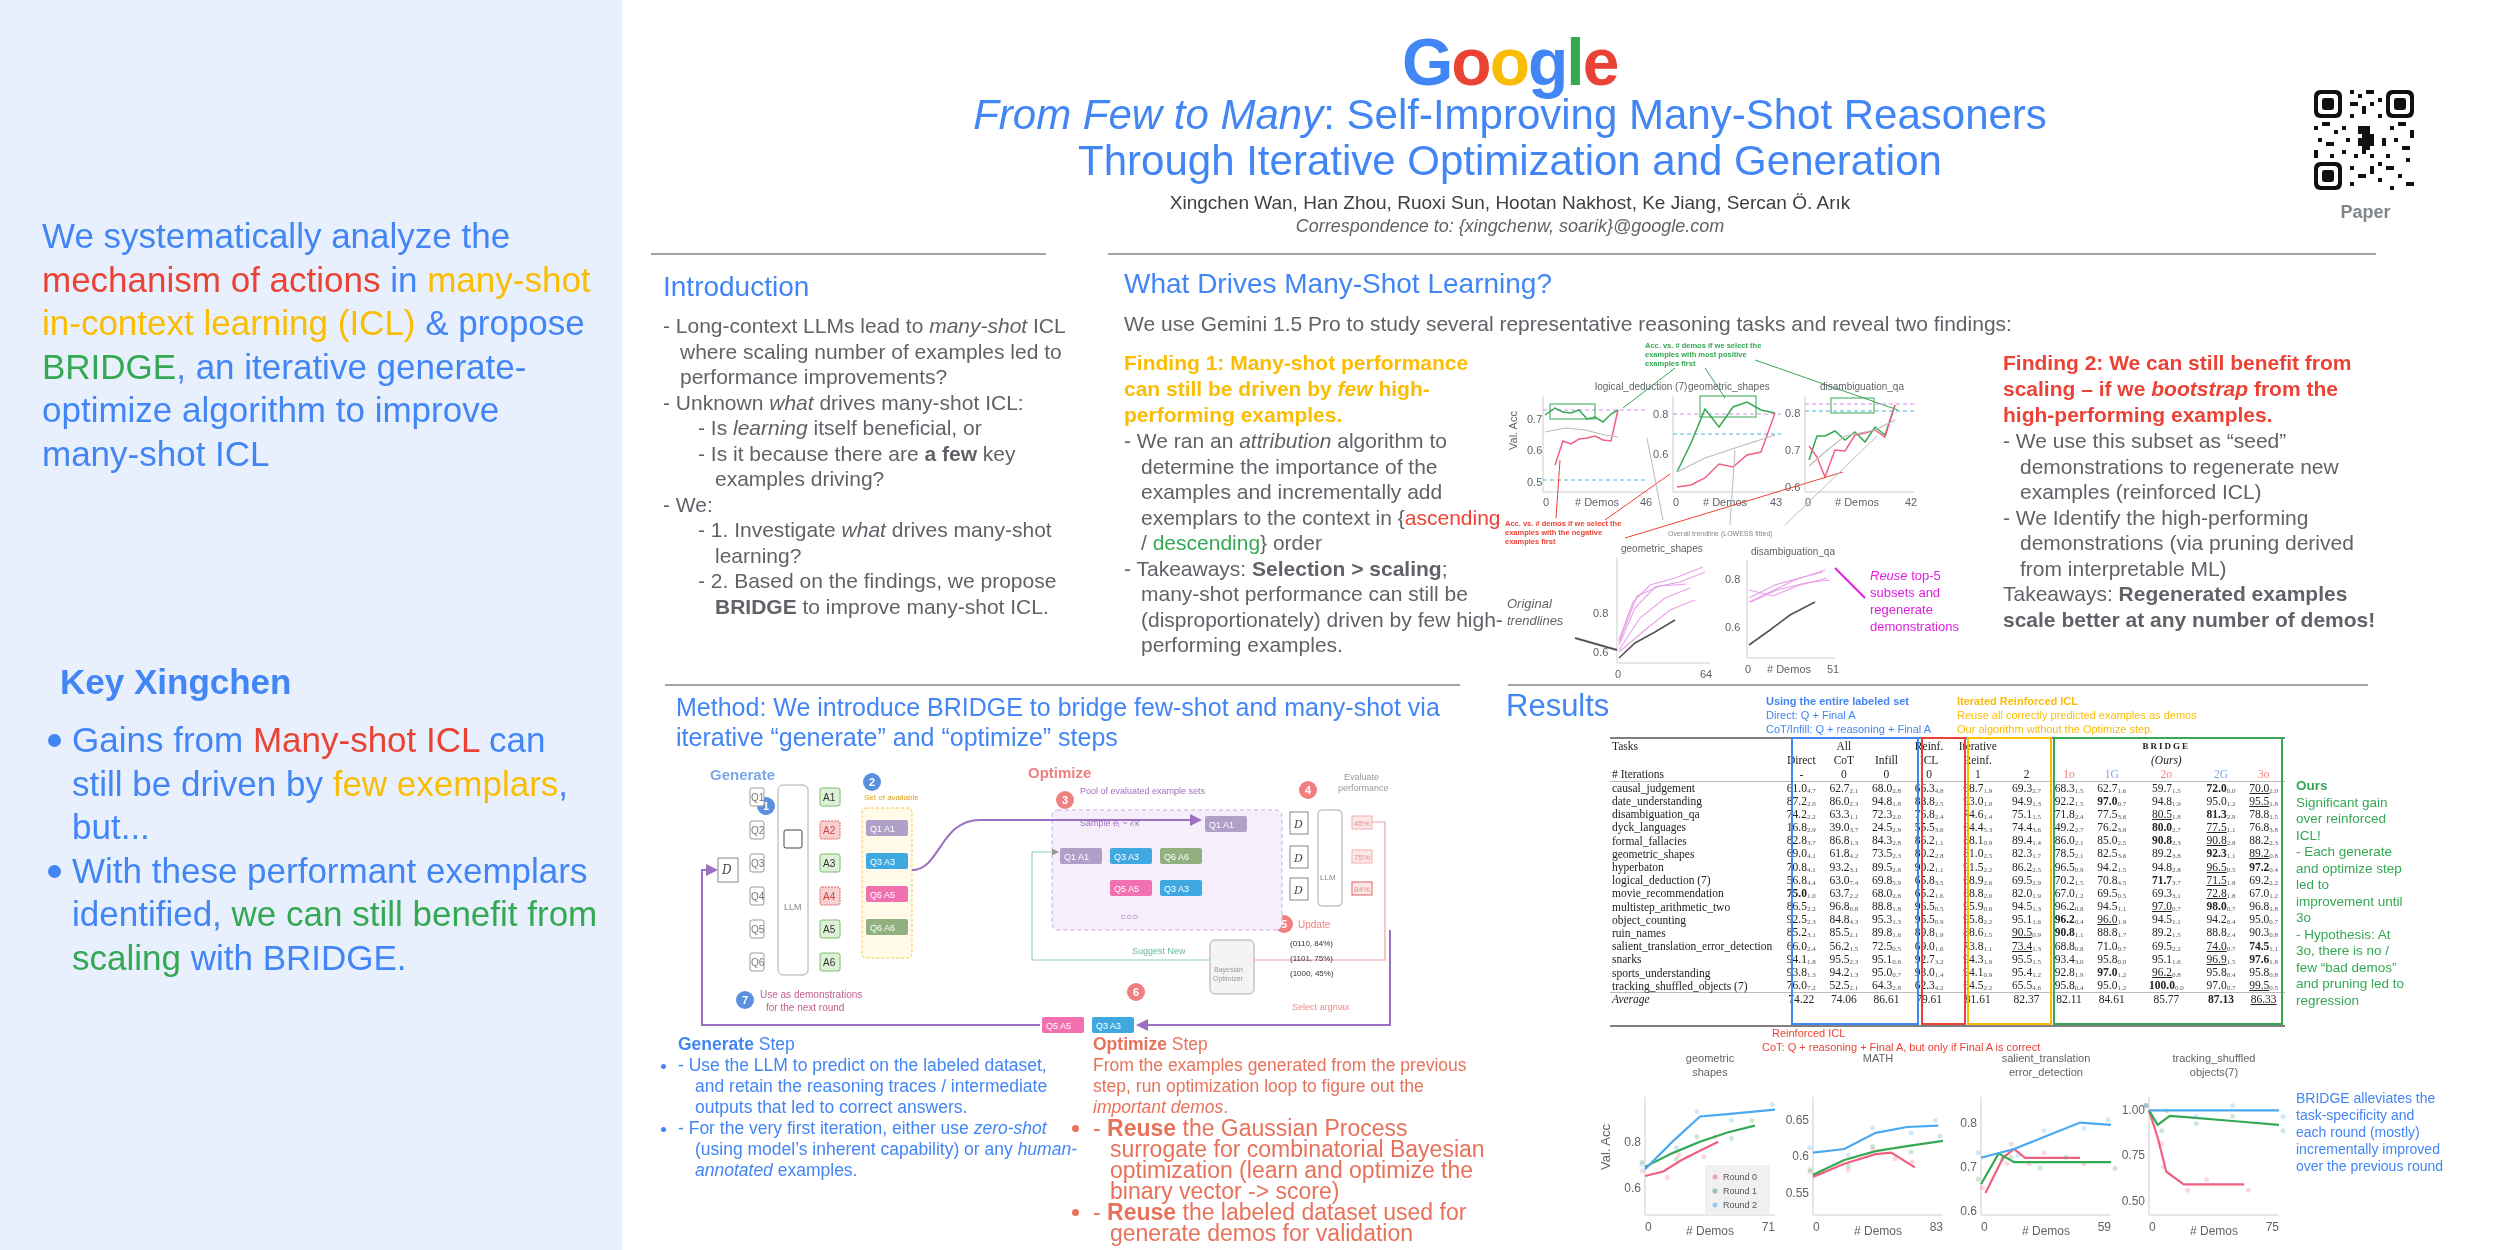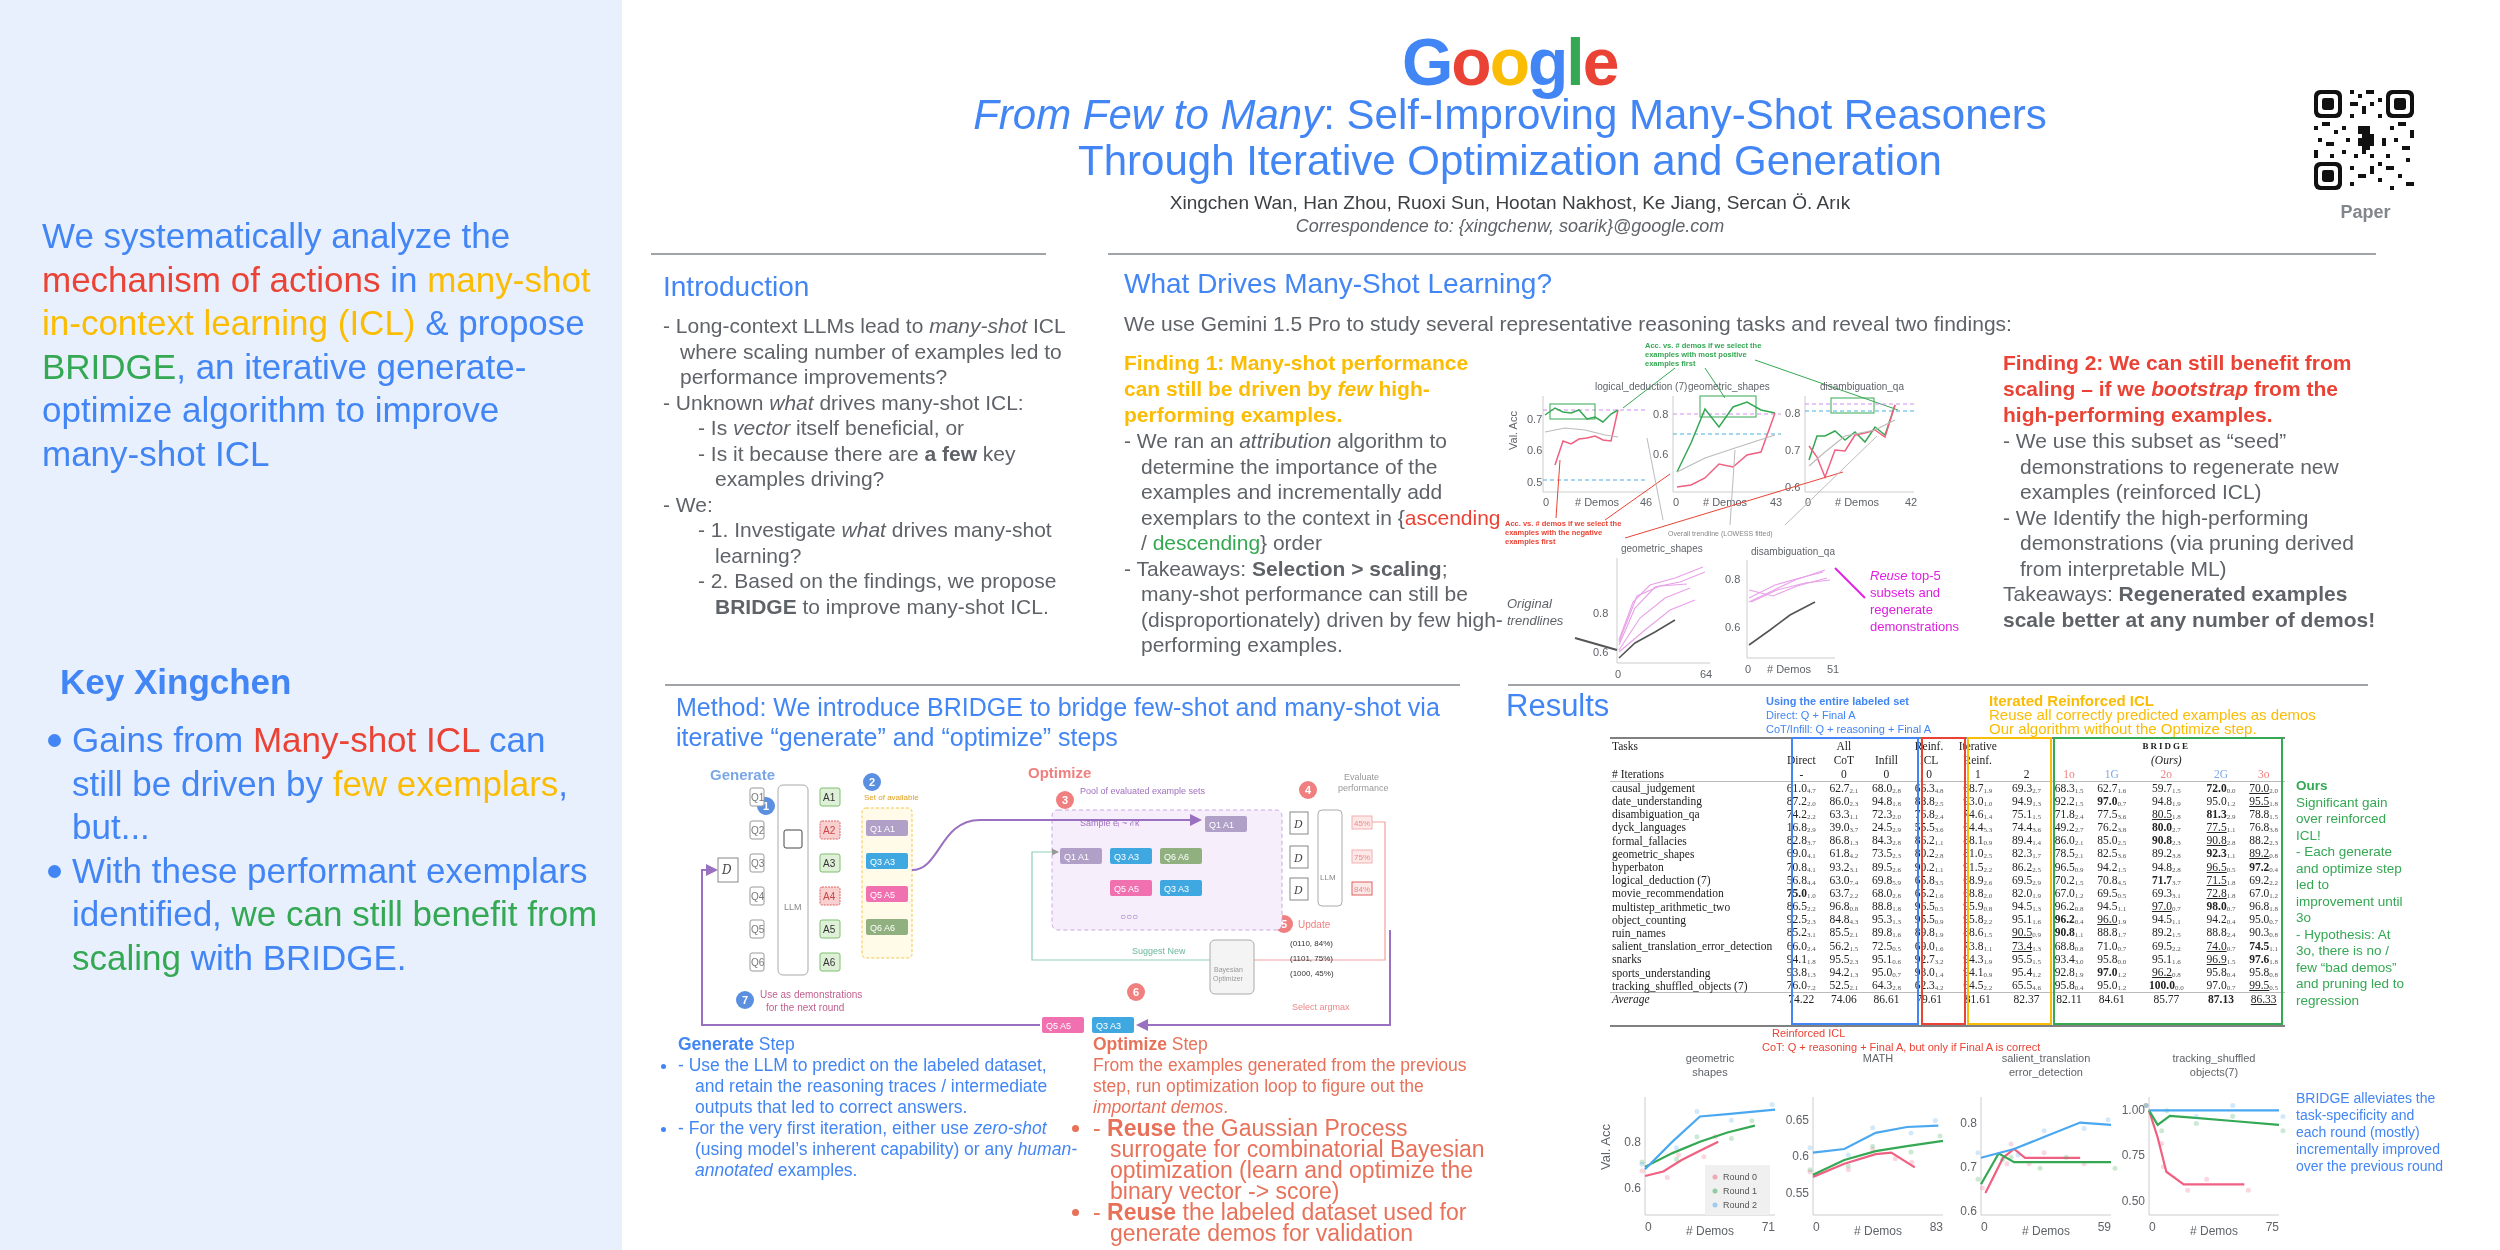--- a/index.html
+++ b/index.html
@@ -51,21 +51,21 @@
   
   #method-title { left: 676px; top: 692px; width: 800px; font-size: 25px; line-height: 30px; color: #4285f4; }
   #method-diagram { left: 680px; top: 760px; width: 810px; height: 280px; }
   #gen-step { left: 678px; top: 1034px; width: 400px; font-size: 17.5px; line-height: 21px; color: #4285f4; }
   #opt-step { left: 1093px; top: 1034px; width: 400px; font-size: 17.5px; line-height: 21px; color: #e8715a; }
   .step-title b { font-weight: bold; }
 
   
   #results-title { left: 1506px; top: 688px; font-size: 31px; color: #4285f4; }
   #legend-entire { left: 1766px; top: 694px; font-size: 11px; line-height: 14px; color: #4285f4; }
-  #legend-iter { left: 1957px; top: 694px; font-size: 15px; line-height: 14px; color: #fbbc04; margin-left: 32px; }
+  #legend-iter { left: 1957px; top: 694px; font-size: 11px; line-height: 14px; color: #fbbc04; }
   #legend-reinf { left: 1762px; top: 1026px; font-size: 11px; line-height: 14px; color: #ea4335; }
 
   #results-table-wrap { left: 1610px; top: 737px; width: 675px; height: 290px; border-top: 2px solid #808080; border-bottom: 2px solid #808080; }
   table.rt { border-collapse: collapse; font-family: "Liberation Serif", "DejaVu Serif", serif; font-size: 11.5px; color: #222; width: 100%; }
   table.rt td { padding: 0 2px; height: 13.2px; white-space: nowrap; text-align: center; }
   table.rt td.task { text-align: left; width: 170px; }
   table.rt thead td { height: 14px; }
   table.rt sub { font-size: 7px; vertical-align: -1px; color: #555; }
   table.rt .b { font-weight: bold; }
   table.rt .u { text-decoration: underline; }
@@ -115,21 +115,21 @@
 <div class="abs hr" style="left:651px;top:253px;width:395px;"></div>
 <div class="abs hr" style="left:1108px;top:253px;width:1268px;"></div>
 <div class="abs hr" style="left:665px;top:684px;width:795px;"></div>
 <div class="abs hr" style="left:1508px;top:684px;width:860px;"></div>
 
 <div id="intro-title" class="abs sec-title">Introduction</div>
 <div id="intro-body" class="abs body-text">
     <ul>
       <li>- Long-context LLMs lead to <i>many-shot</i> ICL where scaling number of examples led to performance improvements?</li>
       <li>- Unknown <i>what</i> drives many-shot ICL:<ul>
-          <li>- Is <i>vector</i> itself beneficial, or</li>
+          <li>- Is <i>learning</i> itself beneficial, or</li>
           <li>- Is it because there are <b>a few</b> key examples driving?</li>
         </ul></li>
       <li>- We:<ul>
           <li>- 1. Investigate <i>what</i> drives many-shot learning?</li>
           <li>- 2. Based on the findings, we propose <b>BRIDGE</b> to improve many-shot ICL.</li>
         </ul></li>
     </ul>
   </div>
 
 <div id="wd-title" class="abs sec-title">What Drives Many-Shot Learning?</div>

